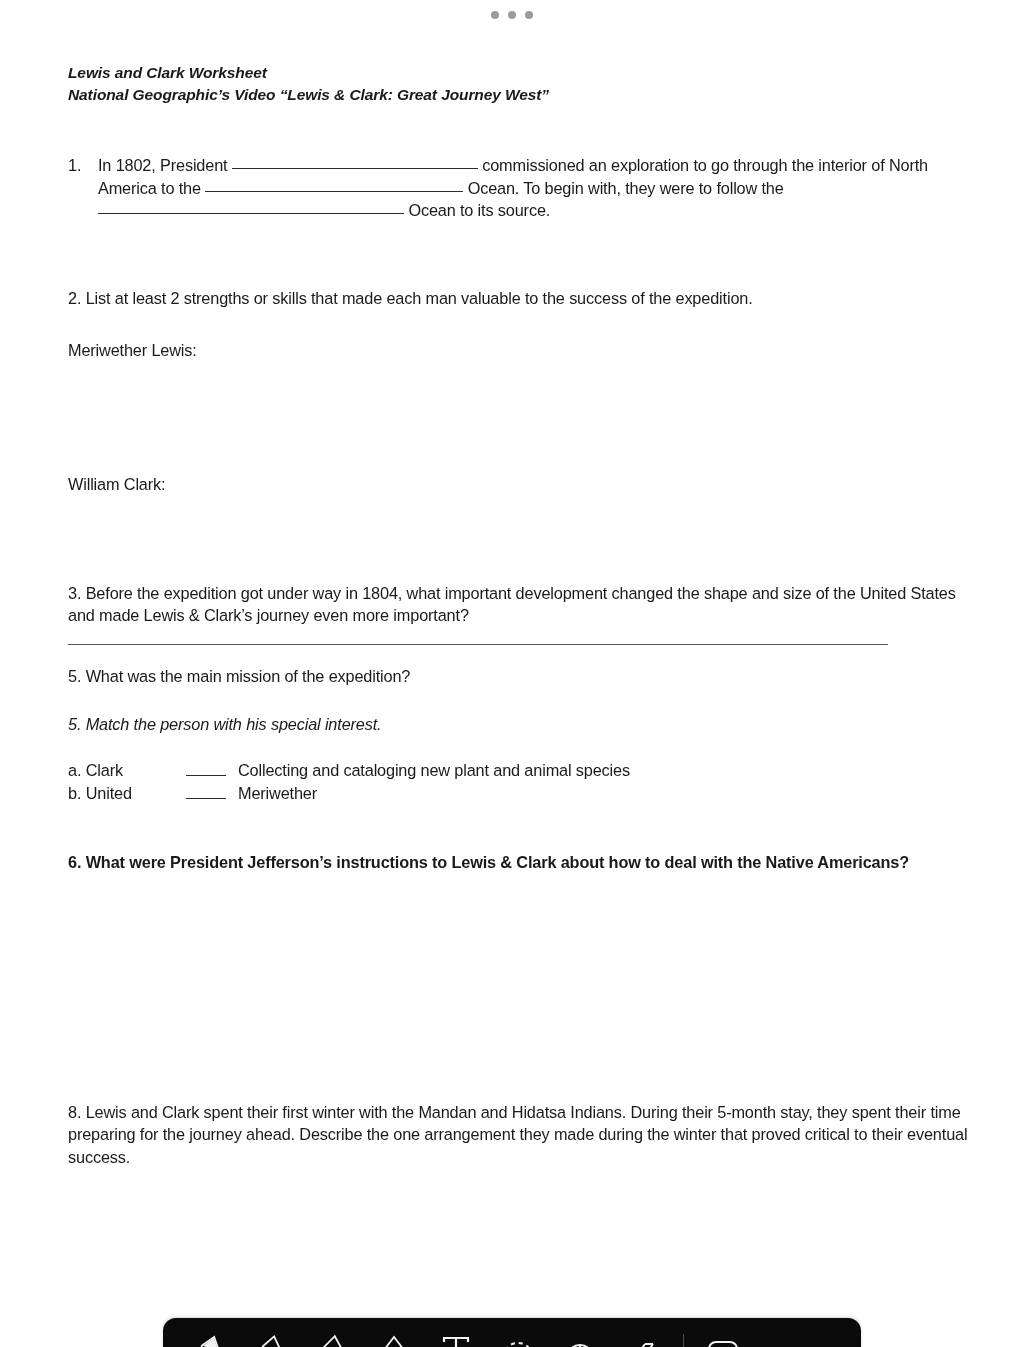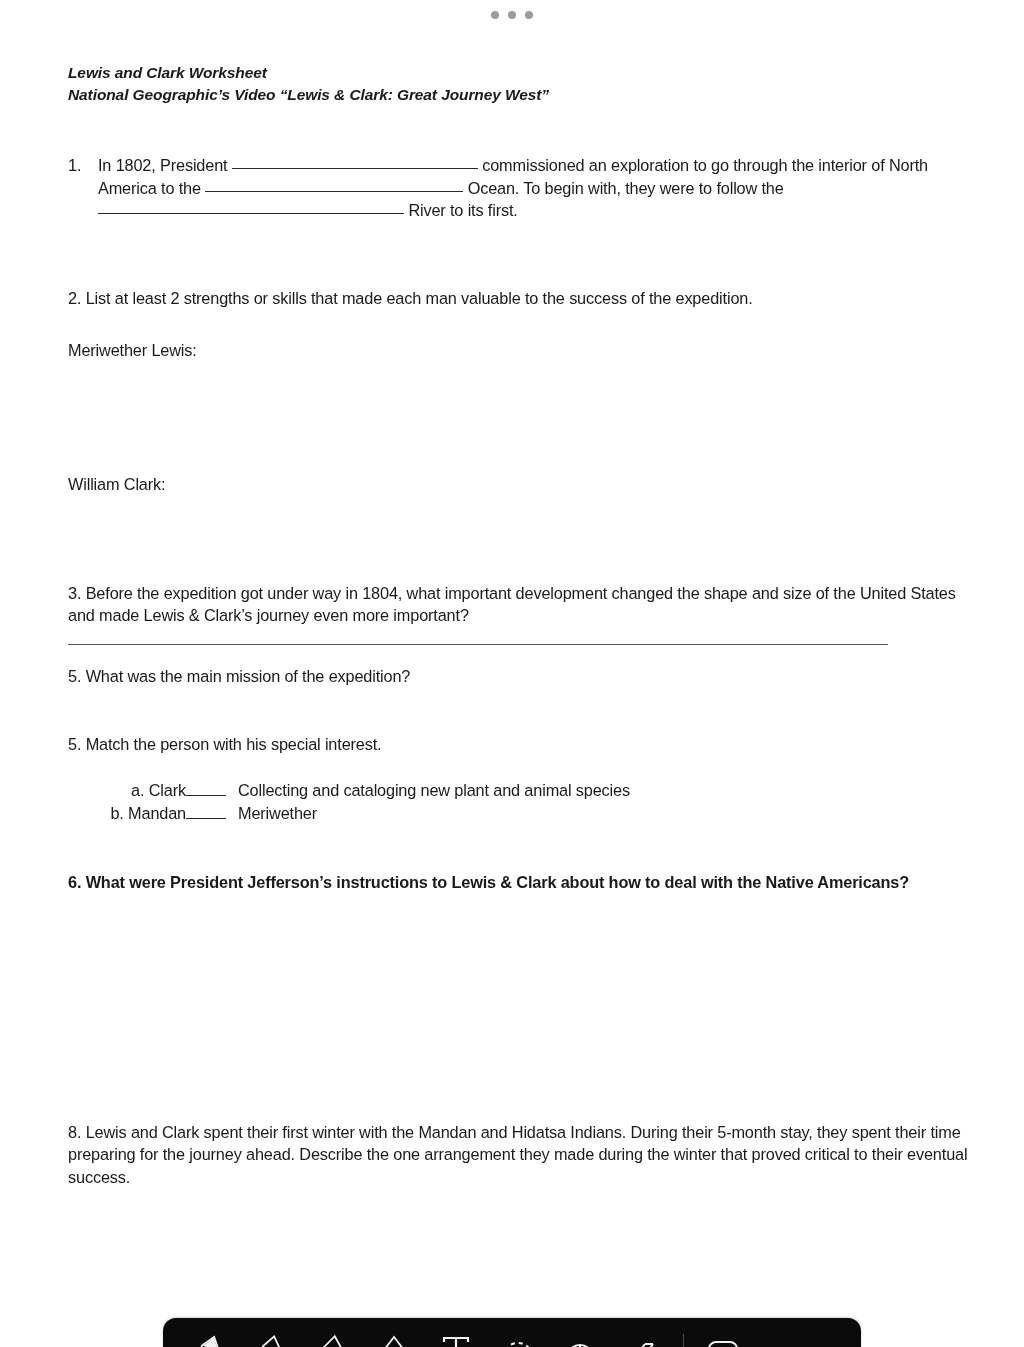--- a/index.html
+++ b/index.html
@@ -101,36 +101,35 @@
 
   .q3 { margin-top: 0; }
   .rule {
     width: 820px;
     height: 0;
     border-bottom: 1.6px solid #555555;
     margin-top: 17px;
   }
 
   .q4 { margin-top: 20px; }
-  .q5 { margin-top: 46px; }
+  .q5 { margin-top: 26px; font-style: italic; }
 
   .match-list {
     margin-top: 23px;
     font-size: 16.3px;
     line-height: 23.5px;
     letter-spacing: -0.15px;
   }
   .match-row {
     display: flex;
     align-items: baseline;
   }
   .match-person {
     width: 118px;
     flex: 0 0 118px;
-    text-align: right;
   }
   .match-answer-blank {
     display: inline-block;
     width: 40px;
     border-bottom: 1.4px solid #2a2a2a;
     height: 12px;
     margin-right: 12px;
   }
 
   .q6 { margin-top: 45px; font-weight: bold; }
@@ -195,21 +194,21 @@
 
     <div class="q1">
       <div class="q1-num">1.</div>
       <div class="q1-body">
         <span>In 1802, President</span>
         <span class="blank b1"></span>
         <span>commissioned an exploration to go through the interior of North America to the</span>
         <span class="blank b2"></span>
         <span>Ocean. To begin with, they were to follow the</span>
         <span class="blank b3"></span>
-        <span>River to its first.</span>
+        <span>Ocean to its source.</span>
       </div>
     </div>
 
     <div class="q q2">2. List at least 2 strengths or skills that made each man valuable to the success of the expedition.</div>
     <div class="q lewis-label">Meriwether Lewis:</div>
     <div class="answer-space-a"></div>
     <div class="q clark-label">William Clark:</div>
     <div class="answer-space-b"></div>
 
     <div class="q q3">3. Before the expedition got under way in 1804, what important development changed the shape and size of the United States and made Lewis &amp; Clark’s journey even more important?</div>
@@ -218,21 +217,21 @@
     <div class="q q4">5. What was the main mission of the expedition?</div>
 
     <div class="q q5">5. Match the person with his special interest.</div>
     <div class="match-list">
       <div class="match-row">
         <span class="match-person">a. Clark</span>
         <span class="match-answer-blank"></span>
         <span>Collecting and cataloging new plant and animal species</span>
       </div>
       <div class="match-row">
-        <span class="match-person">b. Mandan</span>
+        <span class="match-person">b. United</span>
         <span class="match-answer-blank"></span>
         <span>Meriwether</span>
       </div>
     </div>
 
     <div class="q q6">6. What were President Jefferson’s instructions to Lewis &amp; Clark about how to deal with the Native Americans?</div>
     <div class="answer-space-c"></div>
 
     <div class="answer-space-d"></div>
 

